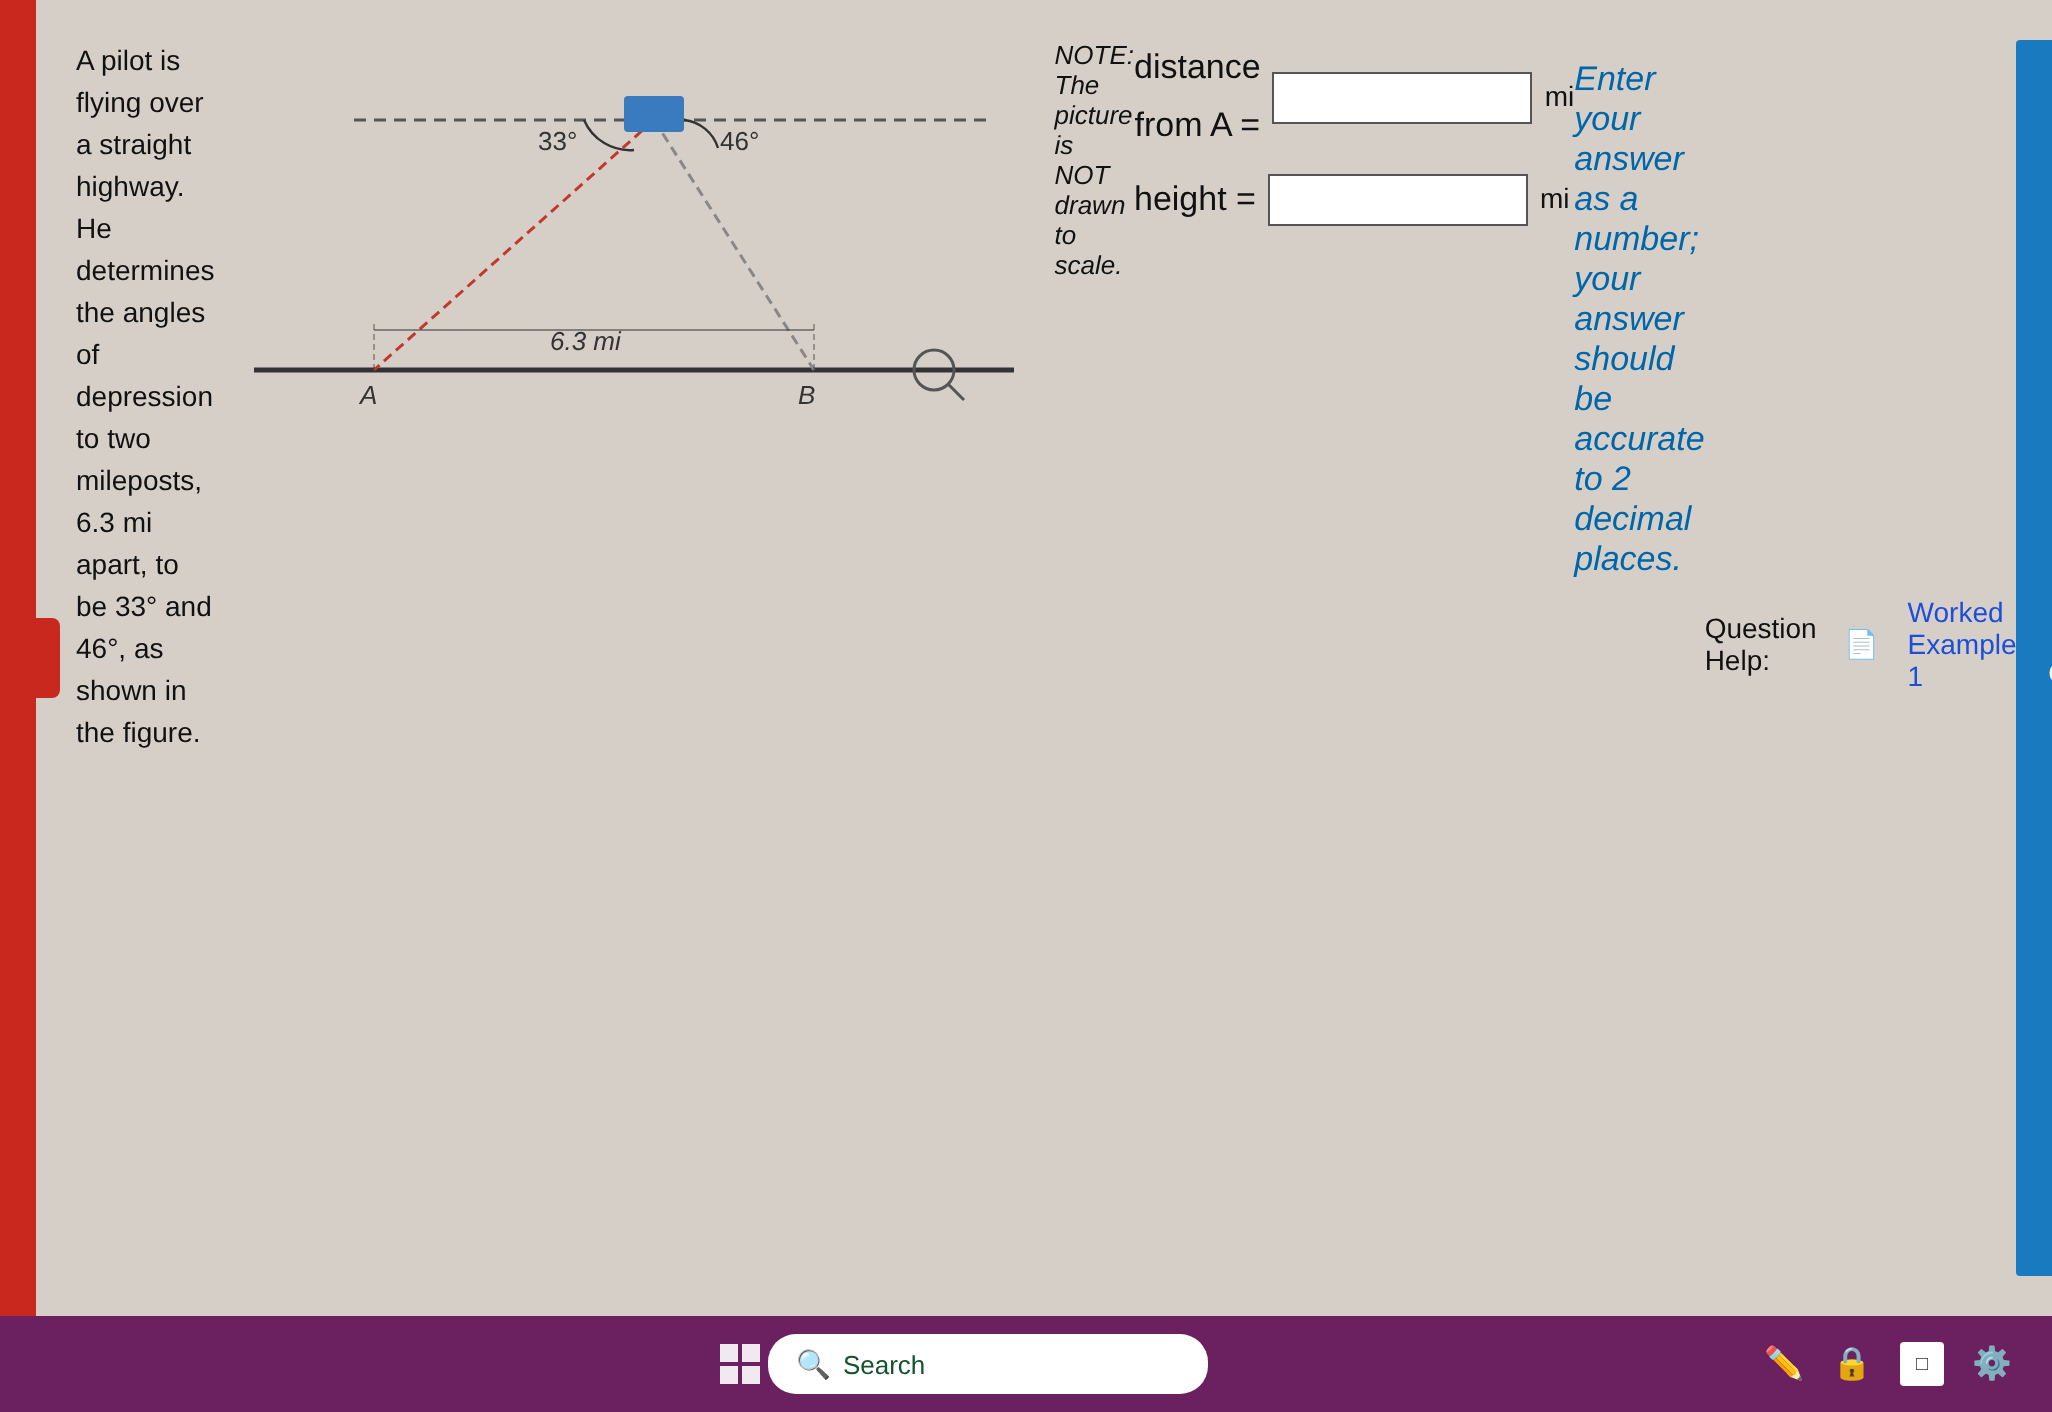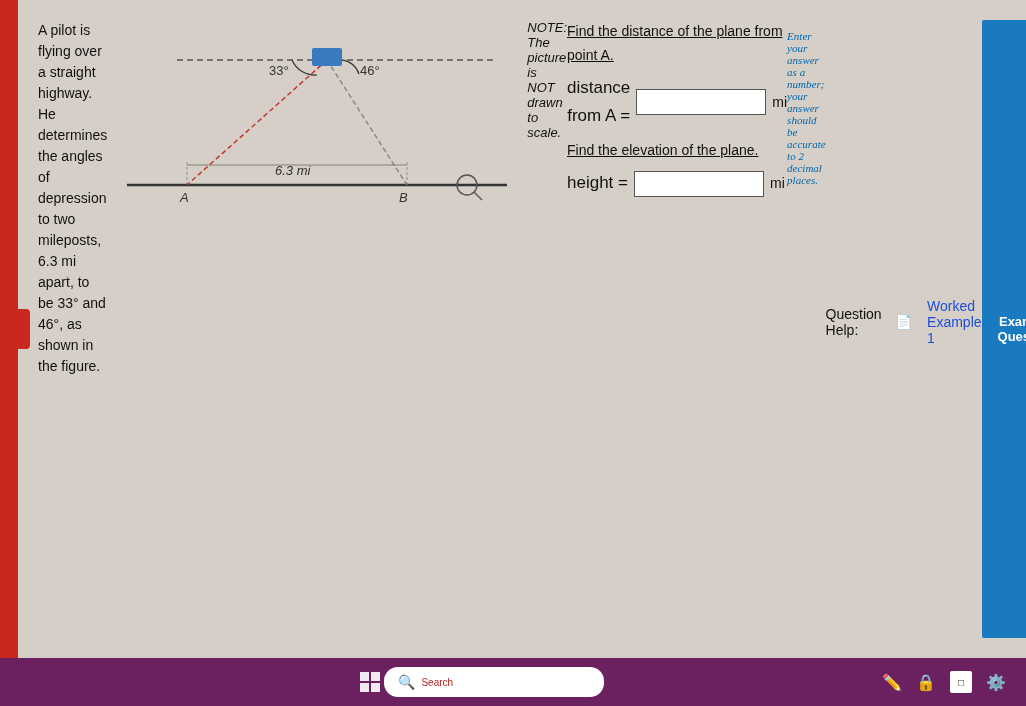--- a/index.html
+++ b/index.html
@@ -102,26 +102,25 @@
       border: 1px solid #555;
       background: white;
       width: 130px;
       height: 26px;
       font-size: 13px;
       padding: 2px 4px;
       margin-right: 6px;
     }
 
     .italic-note {
-      font-size: 11px;
+      font-size: 17px;
       color: #0066aa;
       font-style: italic;
       margin-top: 10px;
       margin-bottom: 10px;
-      font-family: Liberation Serif, serif;
     }
 
     .question-help-row {
       display: flex;
       align-items: center;
       font-size: 14px;
       color: #111;
       margin-bottom: 14px;
       gap: 14px;
     }
@@ -193,22 +192,22 @@
       width: 220px;
       height: 30px;
     }
 
     .search-bar-icon {
       color: #555;
       font-size: 14px;
     }
 
     .search-bar-text {
-      font-size: 10px;
-      color: #b91c1c;
+      font-size: 13px;
+      color: #14532d;
     }
 
     .taskbar-right {
       position: absolute;
       right: 20px;
       display: flex;
       align-items: center;
       gap: 14px;
     }
 
@@ -275,28 +274,26 @@
 
         <line x1="80" y1="165" x2="80" y2="140" stroke="#333" stroke-width="1" stroke-dasharray="3,2" opacity="0.4"></line>
         <line x1="300" y1="165" x2="300" y2="140" stroke="#333" stroke-width="1" stroke-dasharray="3,2" opacity="0.4"></line>
         <line x1="80" y1="145" x2="300" y2="145" stroke="#333" stroke-width="1" opacity="0.5"></line>
       </svg>
     </div>
 
     <p class="note-text">NOTE: The picture is NOT drawn to scale.</p>
 
     <div class="question-section">
-      <span class="question-label underline-text">Find the distance of the plane from point A.</span>
       <div class="input-row">
         <label>distance from A =</label>
         <input type="text" class="answer-input" style="">
         <span>mi</span>
       </div>
 
-      <span class="question-label underline-text">Find the elevation of the plane.</span>
       <div class="input-row">
         <label>height =</label>
         <input type="text" class="answer-input" style="">
         <span>mi</span>
       </div>
     </div>
 
     <p class="italic-note">Enter your answer as a number; your answer should be accurate to 2 decimal places.</p>
 
     <div class="question-help-row">

